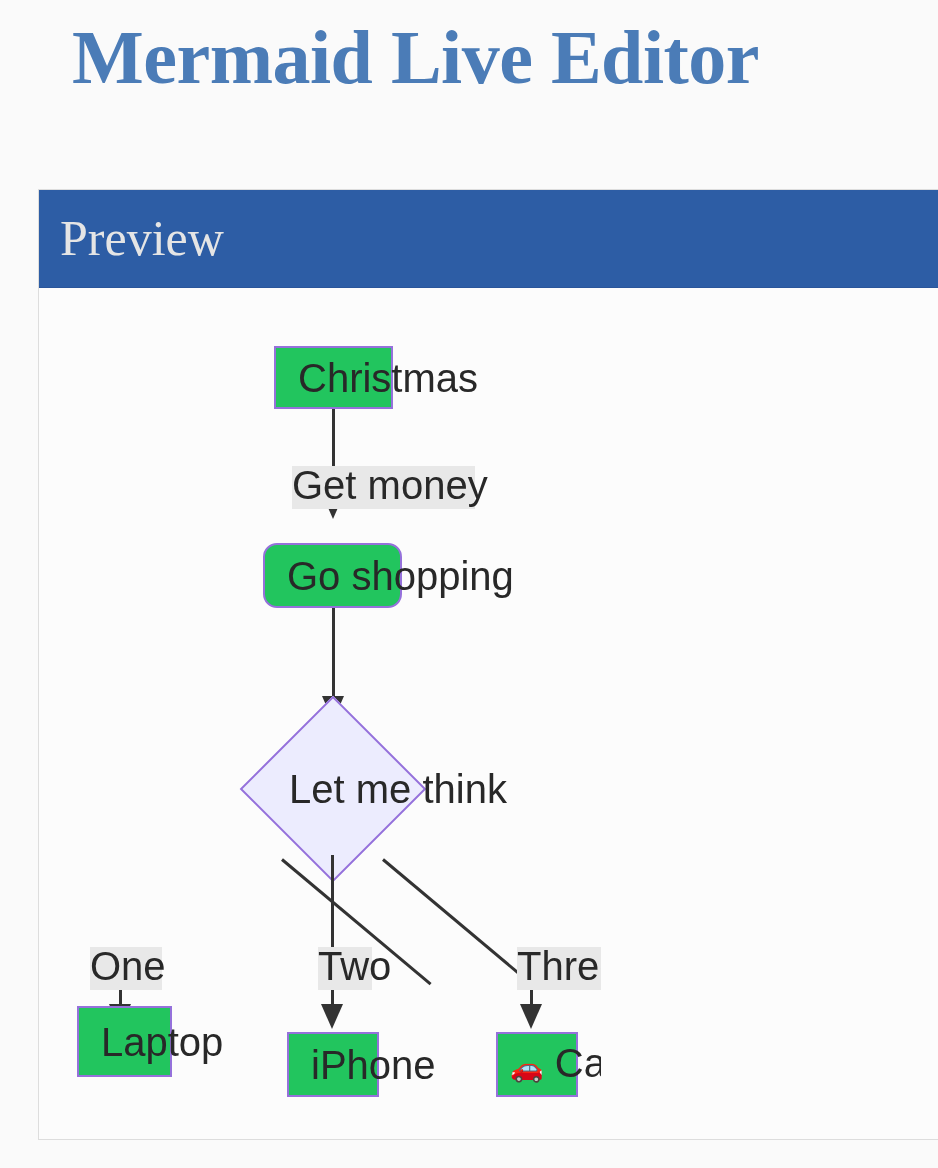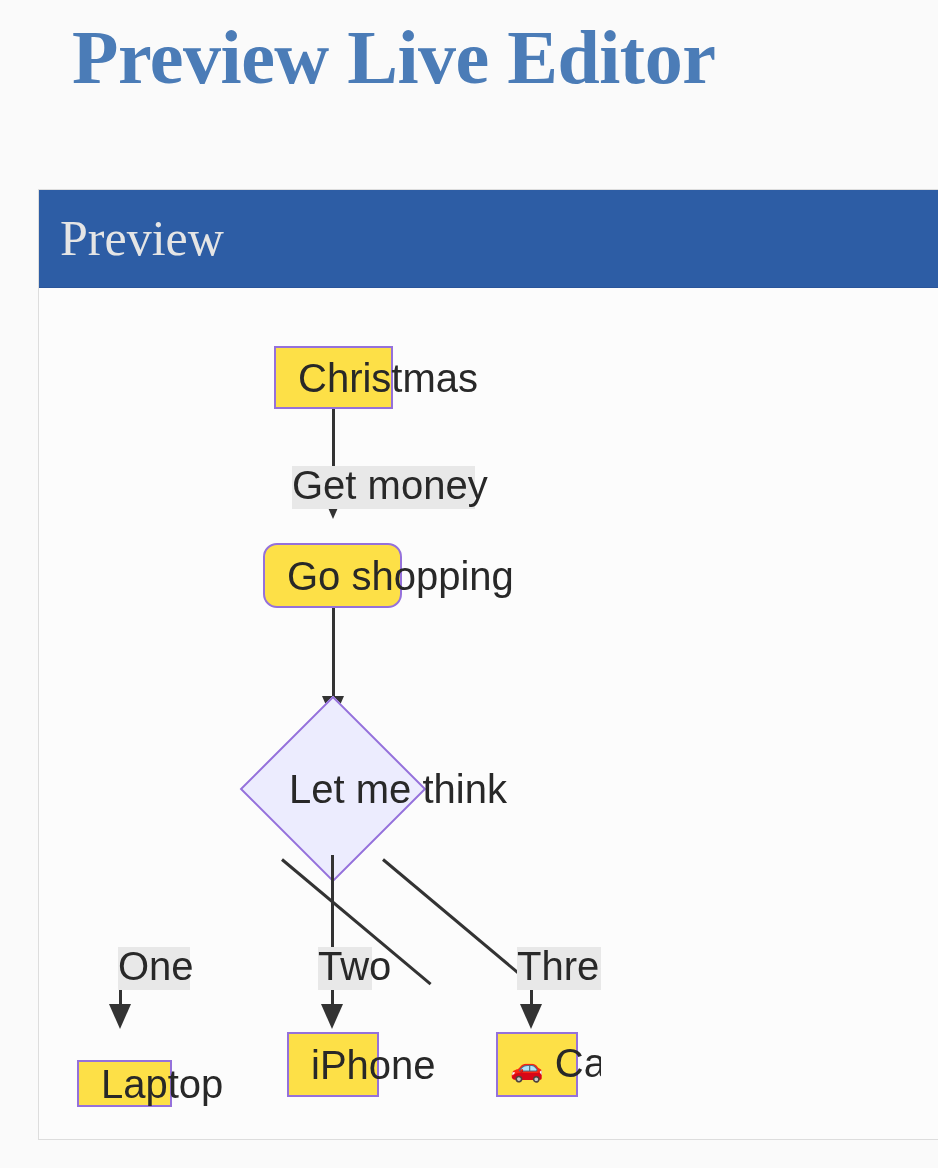--- a/index.html
+++ b/index.html
@@ -83,21 +83,21 @@
     position: absolute;
     left: 0;
     top: 0;
     width: 562px;
     height: 840px;
   }
 
   
   .node {
     position: absolute;
-    background: #fde047;
+    background: #22c55e;
     border: 2px solid #9571db;
     box-sizing: border-box;
   }
   .node.round { border-radius: 14px; }
   .node-label {
     position: absolute;
     top: 50%;
     left: 50%;
     transform: translate(-50%, -50%);
     font-family: "Liberation Sans", sans-serif;
@@ -168,21 +168,21 @@
   }
 
   .car-glyph {
     font-family: "DejaVu Sans", sans-serif;
     font-size: 27px;
   }
 </style>
 </head>
 <body>
 
-<div class="page-title">Preview Live Editor</div>
+<div class="page-title">Mermaid Live Editor</div>
 
 <div class="panel">
 
   <div class="panel-header">
     <div class="panel-header-title">Preview</div>
   </div>
 
   <div class="panel-body">
 
     <div class="diagram">
@@ -213,33 +213,33 @@
         <div class="edge-line edge-v" style="left:80px; top:684px; height:38px;"></div>
         <div class="arrowhead" style="left:70px; top:715px;"></div>
 
         <div class="edge-line edge-v" style="left:292px; top:566px; height:160px;"></div>
         <div class="arrowhead" style="left:282px; top:715px;"></div>
 
         <div class="edge-line edge-diag" style="left:344px; top:569px; width:196px; transform: rotate(40deg);"></div>
         <div class="edge-line edge-v" style="left:491px; top:684px; height:38px;"></div>
         <div class="arrowhead" style="left:481px; top:715px;"></div>
 
-        <div class="edge-label" style="left:79px; top:658px; width:72px;">
+        <div class="edge-label" style="left:51px; top:658px; width:72px;">
           <span>One</span>
         </div>
 
         <div class="edge-label" style="left:279px; top:658px; width:54px;">
           <span>Two</span>
         </div>
 
         <div class="edge-label" style="left:478px; top:658px; width:84px;">
           <span>Three</span>
         </div>
 
-        <div class="node" style="left:38px; top:771px; width:95px; height:47px;text-decoration:underline;">
+        <div class="node" style="left:38px; top:717px; width:95px; height:71px;text-decoration:underline;">
           <div class="node-label ov">Laptop</div>
         </div>
 
         <div class="node" style="left:248px; top:743px; width:92px; height:65px;">
           <div class="node-label ov">iPhone</div>
         </div>
 
         <div class="node" style="left:457px; top:743px; width:82px; height:65px;">
           <div class="node-label ov" style="left:12px;">
             <span class="car-glyph">🚗</span><span> Car</span>

